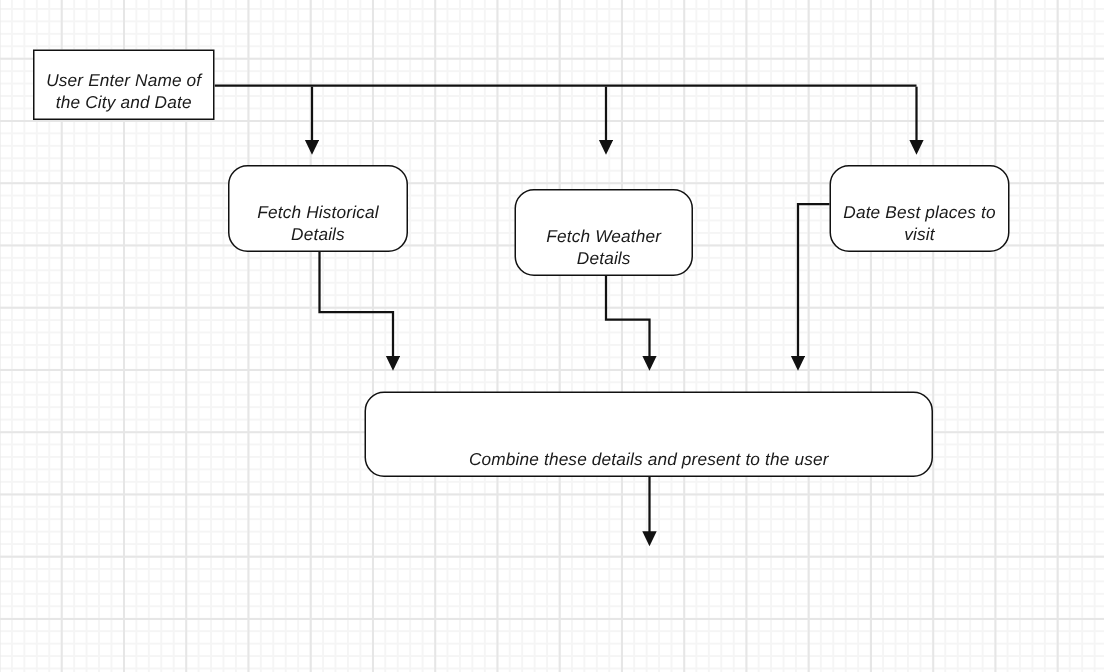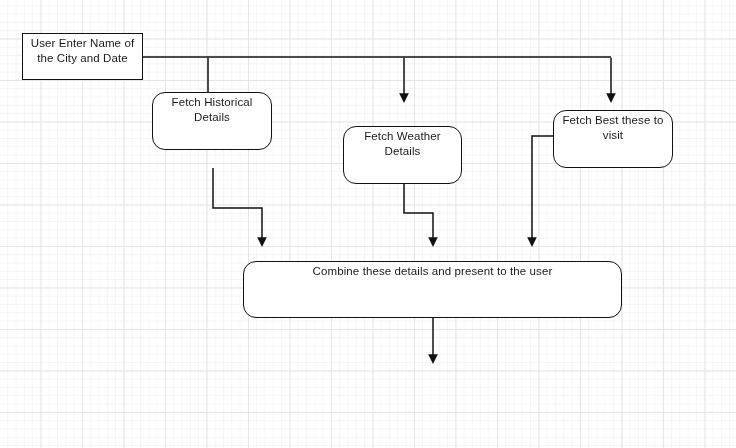--- a/index.html
+++ b/index.html
@@ -33,28 +33,29 @@
     width: 736px;
     height: 448px;
     pointer-events: none;
   }
   .node {
     position: absolute;
     box-sizing: border-box;
     background: #ffffff;
     border: 1.6px solid #111111;
     display: flex;
-    align-items: flex-start;
+    align-items: flex-end;
     justify-content: center;
     text-align: center;
     color: #1a1a1a;
     font-size: 11.5px;
     line-height: 15px;
     letter-spacing: 0.1px;
     padding: 2px 6px;
+    font-style: italic;
   }
   .node.rounded {
     border-radius: 13px;
   }
   .node.sharp {
     border-radius: 0;
   }
   .node-label {
     display: block;
     white-space: pre-line;
@@ -86,32 +87,32 @@
 
       <path d="M433,318 L433,362" marker-end="url(#arrowhead)"></path>
     </g>
   </svg>
 
   <div class="node sharp" style="left:22px; top:33px; width:121px; height:47px;">
     <span class="node-label">User Enter Name of
 the City and Date</span>
   </div>
 
-  <div class="node rounded" style="left:152px; top:92px; width:120px; height:58px;">
+  <div class="node rounded" style="left:152px; top:110px; width:120px; height:58px;">
     <span class="node-label">Fetch Historical
 Details</span>
   </div>
 
   <div class="node rounded" style="left:343px; top:126px; width:119px; height:58px;">
     <span class="node-label">Fetch Weather
 Details</span>
   </div>
 
   <div class="node rounded" style="left:553px; top:110px; width:120px; height:58px;">
-    <span class="node-label">Fetch Best these to
+    <span class="node-label">Date Best places to
 visit</span>
   </div>
 
   <div class="node rounded" style="left:243px; top:261px; width:379px; height:57px;">
     <span class="node-label">Combine these details and present to the user</span>
   </div>
 
 
 </div>
 

